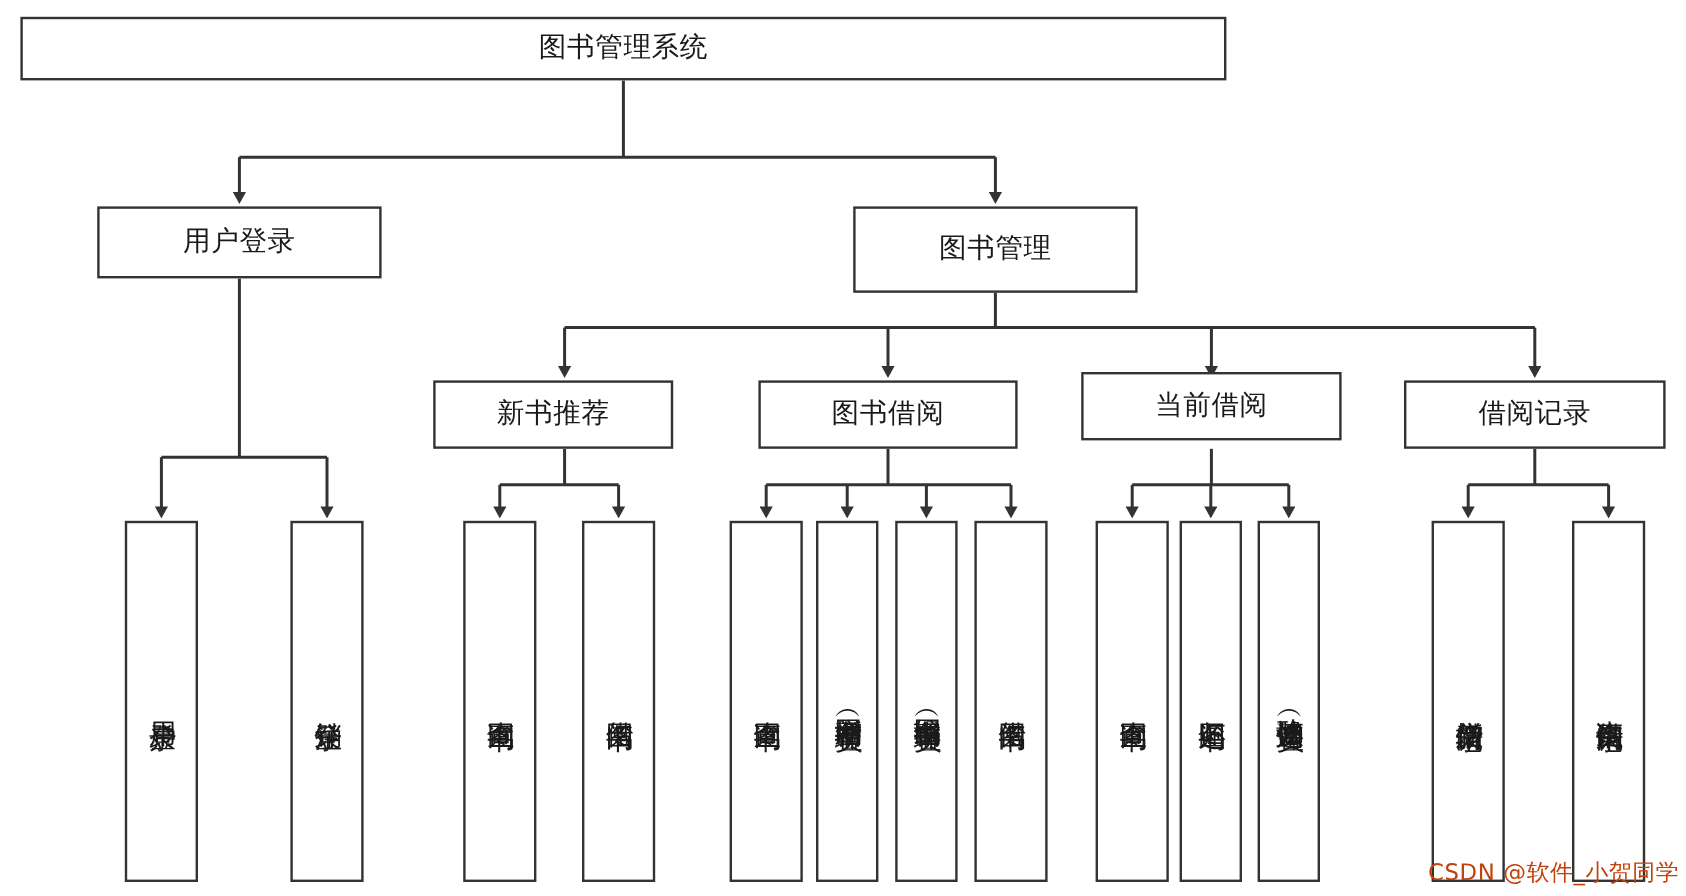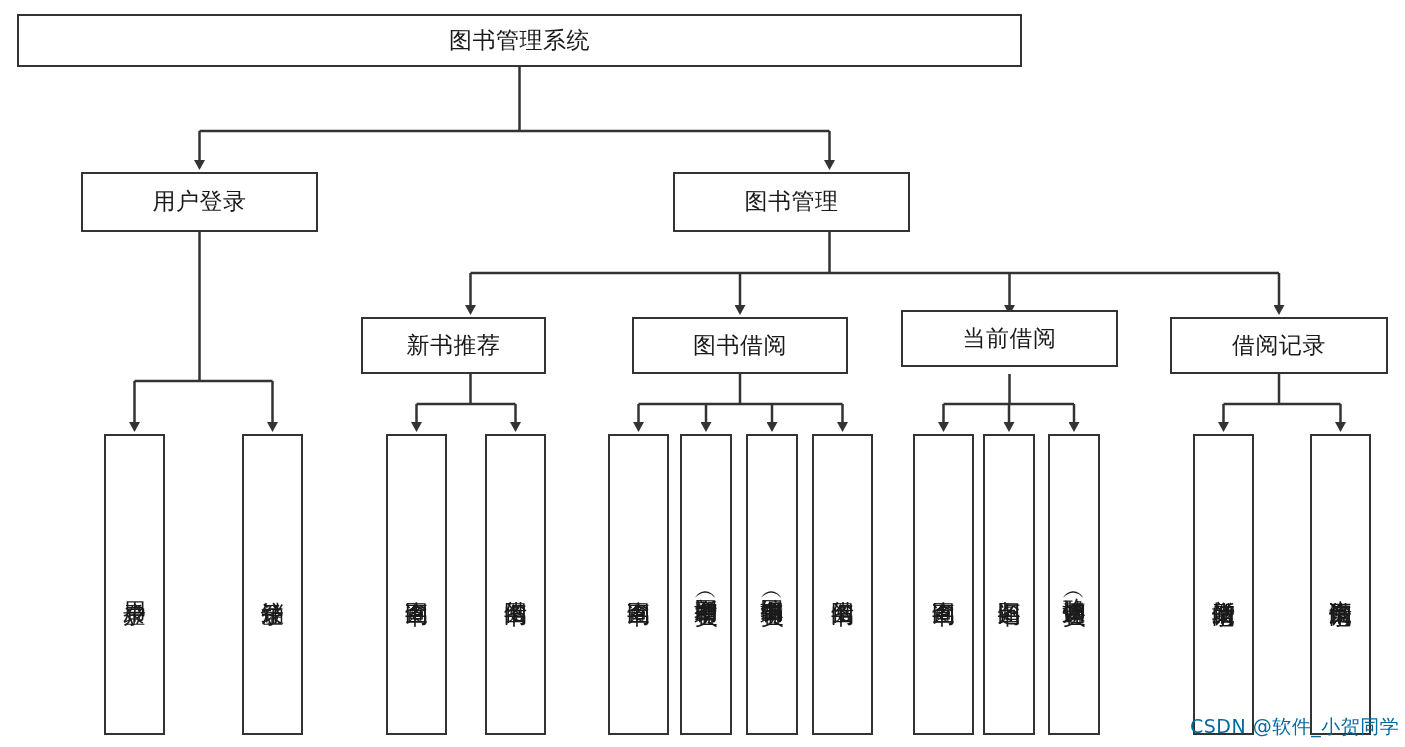--- a/index.html
+++ b/index.html
@@ -50,21 +50,21 @@
     text-orientation: upright;
     font-size: 23px;
     line-height: 1.18;
     letter-spacing: 1px;
     padding: 4px 0;
     white-space: nowrap;
   }
   .watermark {
     position: absolute;
     font-size: 19px;
-    color: #0369a1;
+    color: #c2410c;
     letter-spacing: 0.5px;
     white-space: nowrap;
     font-family: "DejaVu Sans", "Liberation Sans", sans-serif;
   }
 </style>
 </head>
 <body>
 
 <div id="canvas">
   <svg id="edges" viewBox="0 0 1405 747">
@@ -106,22 +106,22 @@
         <path d="M1279,374 L1279,404"></path>
         <path d="M1223.5,404 L1340.5,404"></path>
         <path d="M1223.5,404 L1223.5,423" marker-end="url(#arrow)"></path>
         <path d="M1340.5,404 L1340.5,423" marker-end="url(#arrow)"></path>
       </g>
   </svg>
 
   <div id="nodes-layer">
       <div class="node node-root node-h" style="left: 17px; top: 14px; width: 1005px; height: 53px;">图书管理系统</div>
       <div class="node node-h" style="left: 81px; top: 172px; width: 237px; height: 60px;">用户登录</div>
-      <div class="node node-h" style="left: 673px; top: 172px; width: 237px; height: 60px;">图书管理</div>
-      <div class="node node-h" style="left: 361px; top: 317px; width: 185px; height: 57px;">新书推荐</div>
+      <div class="node node-h" style="left: 711px; top: 172px; width: 237px; height: 72px;">图书管理</div>
+      <div class="node node-h" style="left: 361px; top: 317px; width: 200px; height: 57px;">新书推荐</div>
       <div class="node node-h" style="left: 632px; top: 317px; width: 216px; height: 57px;">图书借阅</div>
       <div class="node node-h" style="left: 901px; top: 310px; width: 217px; height: 57px;">当前借阅</div>
       <div class="node node-h" style="left: 1170px; top: 317px; width: 218px; height: 57px;">借阅记录</div>
       <div class="node node-v" style="left: 104px; top: 434px; width: 61px; height: 301px;">用户登录</div>
       <div class="node node-v" style="left: 242px; top: 434px; width: 61px; height: 301px;">注销登录</div>
       <div class="node node-v" style="left: 386px; top: 434px; width: 61px; height: 301px;">查询图书</div>
       <div class="node node-v" style="left: 485px; top: 434px; width: 61px; height: 301px;">借阅图书</div>
       <div class="node node-v" style="left: 608px; top: 434px; width: 61px; height: 301px;">查询图书</div>
       <div class="node node-v" style="left: 680px; top: 434px; width: 52px; height: 301px;">新增图书（管理员）</div>
       <div class="node node-v" style="left: 746px; top: 434px; width: 52px; height: 301px;">编辑图书（管理员）</div>

